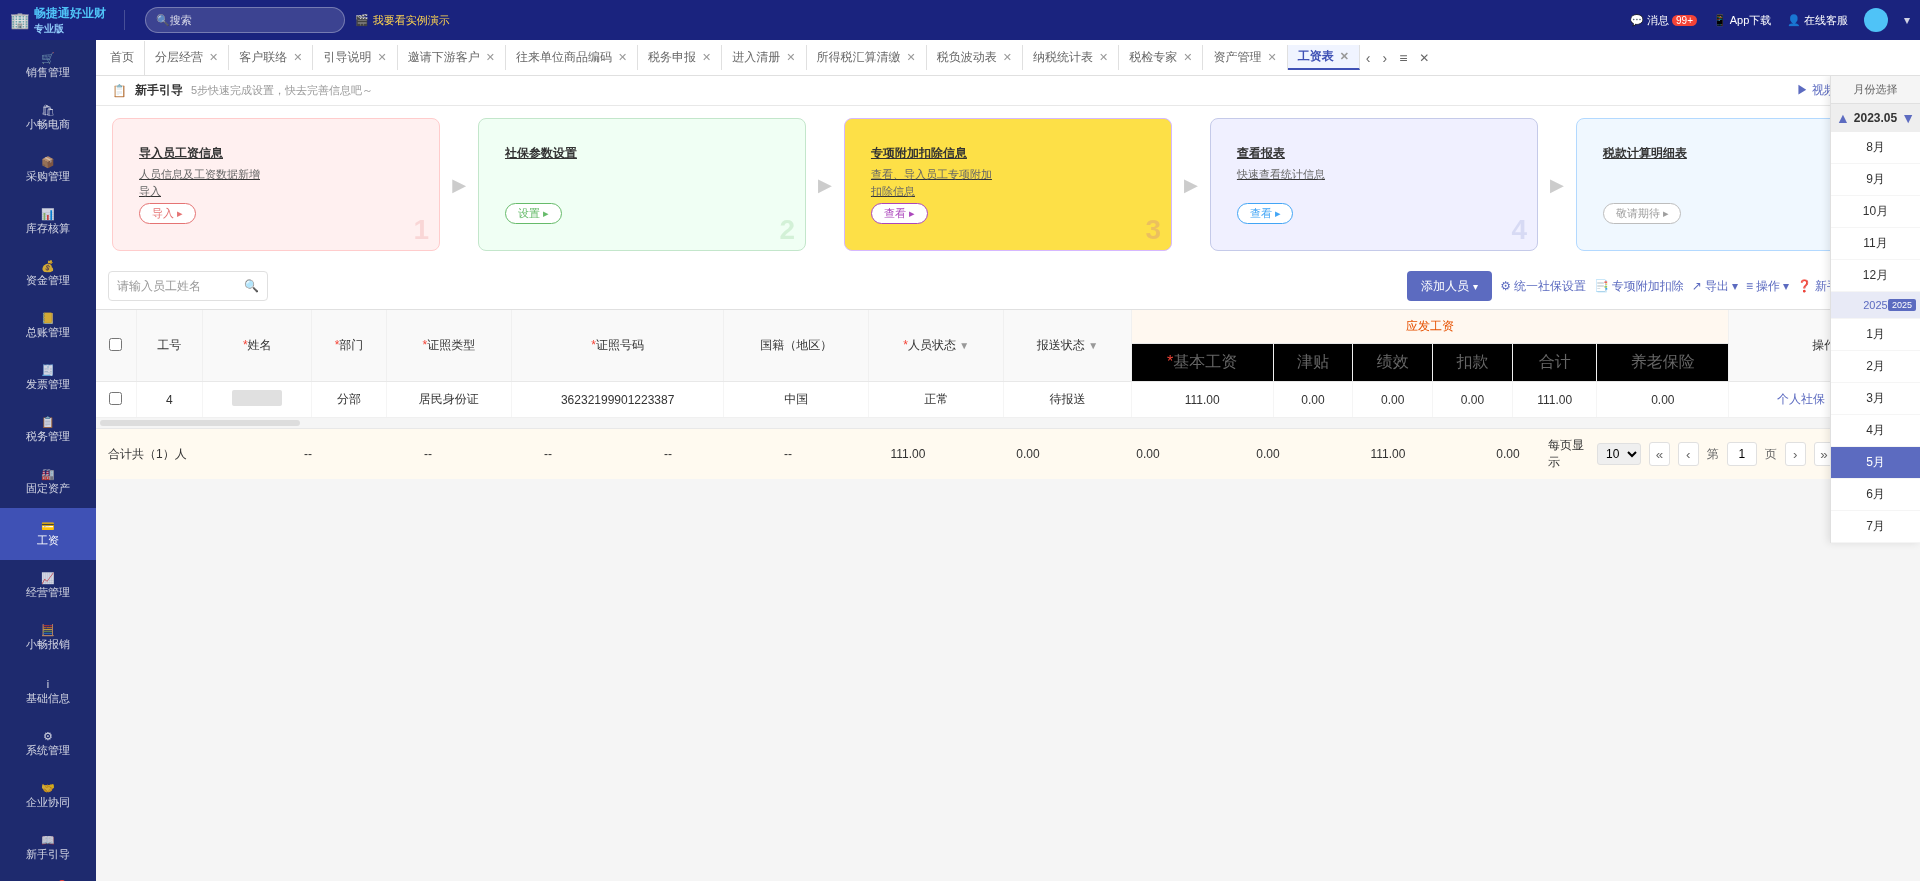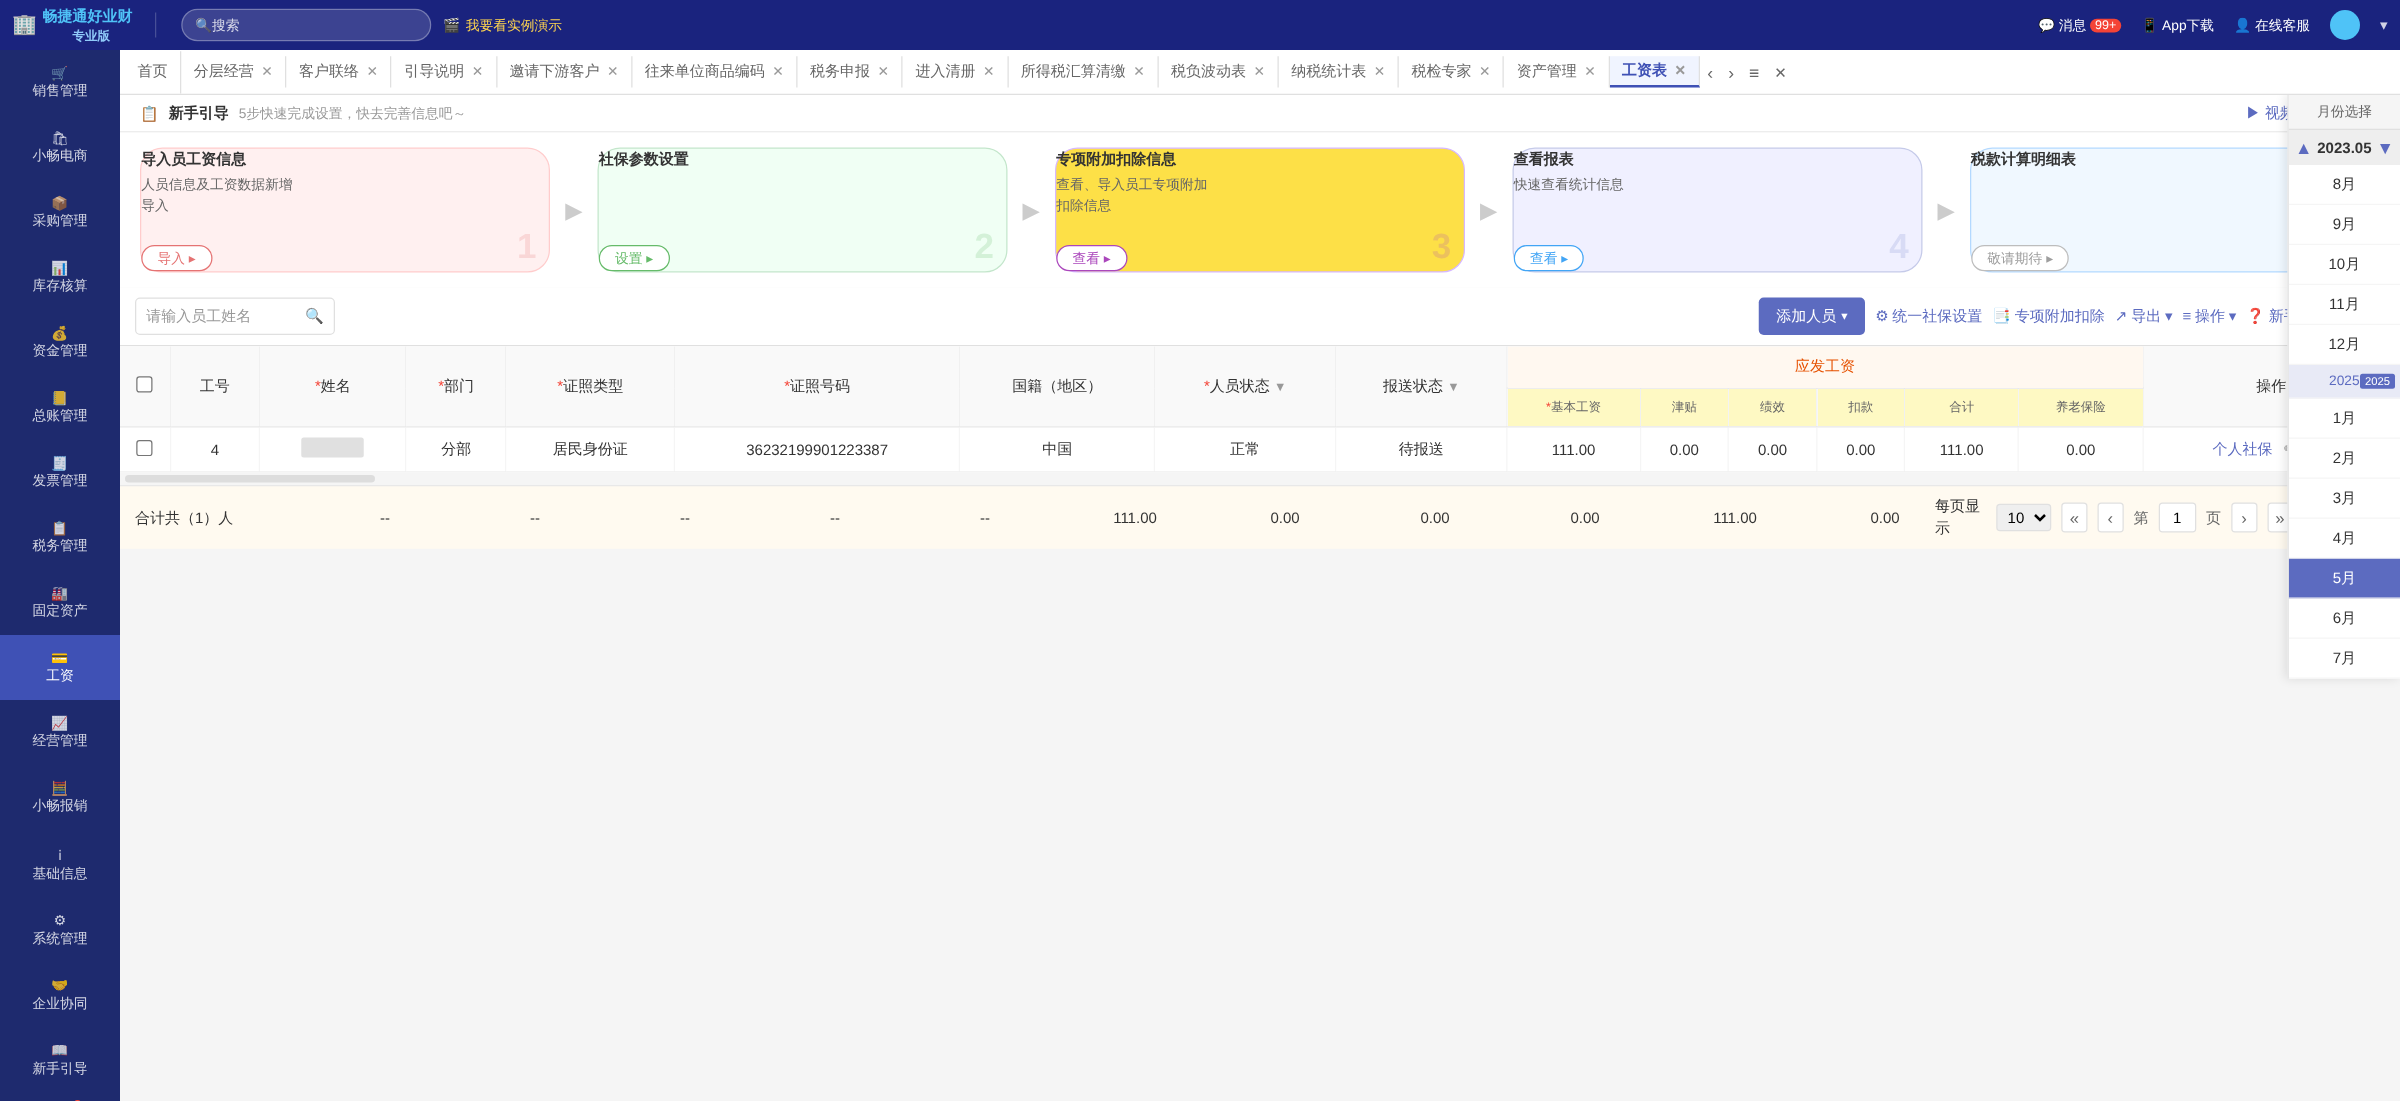--- a/index.html
+++ b/index.html
@@ -35,21 +35,21 @@
     .tab-home { padding: 0 10px; font-size: 12px; cursor: pointer; color: #666; flex-shrink: 0; border-right: 1px solid #e0e0e0; height: 34px; display: flex; align-items: center; }
 
     
     .guide-banner { background: white; padding: 6px 16px; display: flex; align-items: center; gap: 8px; border-bottom: 1px solid #e8e8e8; font-size: 12px; flex-shrink: 0; }
     .guide-title { color: #333; font-weight: bold; display: flex; align-items: center; gap: 4px; }
     .guide-subtitle { color: #999; font-size: 11px; }
     .guide-right { margin-left: auto; display: flex; align-items: center; gap: 12px; color: #5c6bc0; font-size: 12px; cursor: pointer; }
 
     
     .steps-container { background: white; padding: 12px 16px; display: flex; gap: 12px; align-items: stretch; flex-shrink: 0; }
-    .step-card { flex: 1; border-radius: 18px; padding: 0; position: relative; display: flex; flex-direction: column; gap: 4px; min-height: 100px; }
+    .step-card { flex: 1; border-radius: 8px; padding: 26px; position: relative; display: flex; flex-direction: column; gap: 4px; min-height: 100px; text-decoration: underline; }
     .step-card.pink { background: #fff0f0; border: 1px solid #ffcccc; }
     .step-card.green { background: #f0fff4; border: 1px solid #c3e6cb; }
     .step-card.purple { background: #fde047; border: 1px solid #d6b8ff; }
     .step-card.lavender { background: #f0f0ff; border: 1px solid #c5cae9; }
     .step-card.blue-light { background: #f0f8ff; border: 1px solid #b3d9ff; }
     .step-num { font-size: 28px; font-weight: bold; opacity: 0.2; position: absolute; bottom: 6px; right: 10px; line-height: 1; }
     .step-card.pink .step-num { color: #e57373; }
     .step-card.green .step-num { color: #66bb6a; }
     .step-card.purple .step-num { color: #ab47bc; }
     .step-card.lavender .step-num { color: #7986cb; }
@@ -71,21 +71,21 @@
     .btn-primary .arrow { font-size: 10px; }
     .toolbar-right { margin-left: auto; display: flex; align-items: center; gap: 8px; }
     .toolbar-link { color: #5c6bc0; font-size: 12px; cursor: pointer; display: flex; align-items: center; gap: 3px; white-space: nowrap; }
 
     
     .table-container { background: white; flex: 1; overflow: auto; }
     table { width: 100%; border-collapse: collapse; font-size: 12px; }
     th { background: #f9f9f9; padding: 8px 8px; text-align: center; border-bottom: 1px solid #e8e8e8; border-right: 1px solid #f0f0f0; white-space: nowrap; color: #333; font-weight: normal; position: sticky; top: 0; z-index: 2; }
     td { padding: 8px 8px; text-align: center; border-bottom: 1px solid #f0f0f0; border-right: 1px solid #f5f5f5; color: #333; }
     .table-sub-header { background: #fff8f0; }
-    .table-sub-header th { background: #fef9c3; font-size: 10px; color: #666; }
+    .table-sub-header th { background: #000000; font-size: 16px; color: #666; }
     .checkbox-cell { width: 40px; }
     input[type=checkbox] { cursor: pointer; }
     .action-link { color: #5c6bc0; cursor: pointer; margin: 0 3px; font-size: 12px; }
     .action-icon { color: #999; cursor: pointer; margin: 0 3px; font-size: 13px; }
 
     
     .table-footer { background: #fffaf0; padding: 8px 12px; display: flex; align-items: center; font-size: 12px; border-top: 1px solid #e8e8e8; flex-shrink: 0; }
     .pagination { margin-left: auto; display: flex; align-items: center; gap: 8px; }
     .page-size-select { border: 1px solid #e0e0e0; border-radius: 3px; padding: 2px 4px; font-size: 12px; }
     .page-btn { border: 1px solid #e0e0e0; background: white; border-radius: 3px; width: 24px; height: 24px; cursor: pointer; display: inline-flex; align-items: center; justify-content: center; color: #666; }
@@ -110,21 +110,21 @@
 </head>
 <body>
 
 <div class="app-container">
 
   <div class="top-bar">
     <div class="top-bar-logo">
       <span style="font-size:16px;">🏢</span>
       <div>
         <div style="font-size:12px; font-weight:bold; color:#4fc3f7;">畅捷通好业财</div>
-        <div style="font-size:10px; color:#90caf9;margin-left:24px;">专业版</div>
+        <div style="font-size:10px; color:#90caf9;">专业版</div>
       </div>
     </div>
     <div style="width:1px; background:rgba(255,255,255,0.2); height:20px; margin:0 10px;"></div>
     <div class="top-bar-search">
       <span>🔍</span>
       <span>搜索</span>
     </div>
     <div class="top-bar-demo">
       <span>🎬</span>
       <span>我要看实例演示</span>

